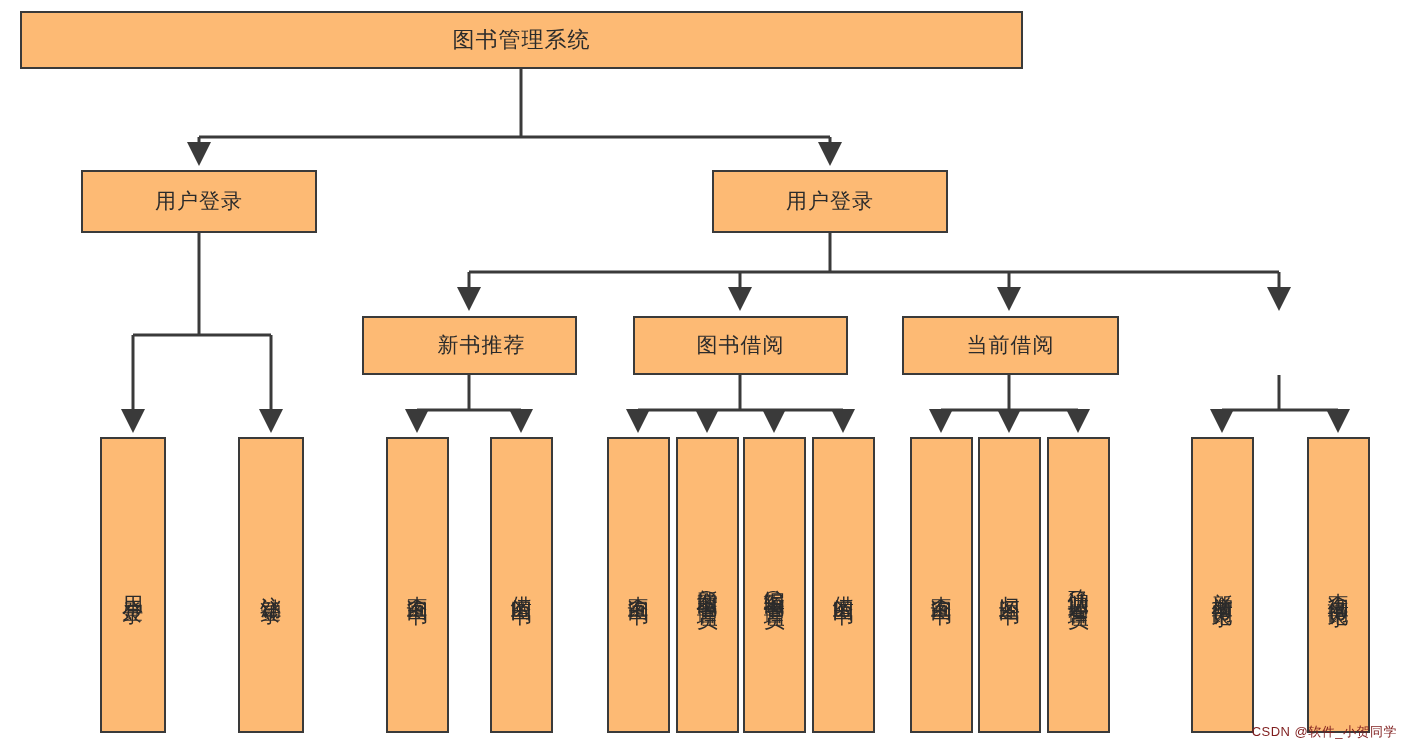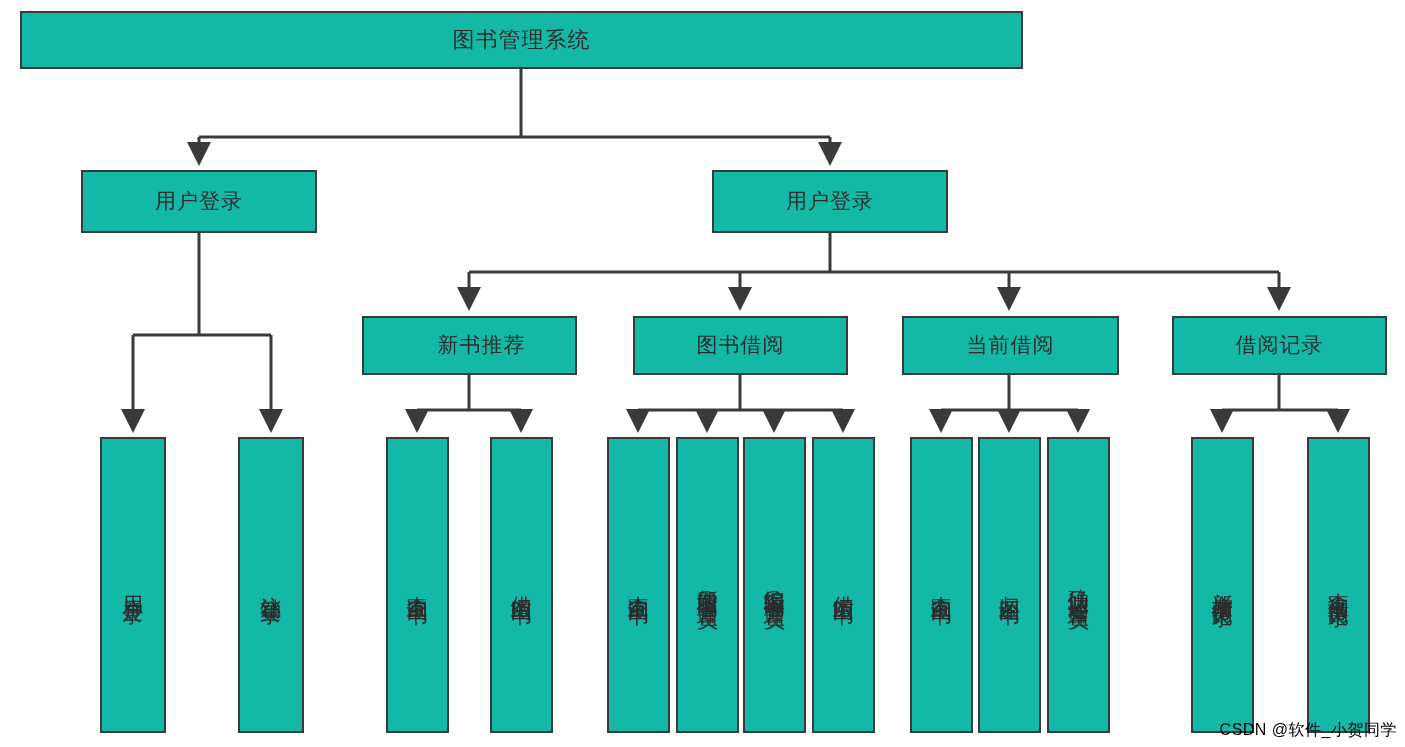--- a/index.html
+++ b/index.html
@@ -21,21 +21,21 @@
     position: absolute;
     left: 0;
     top: 0;
     width: 1405px;
     height: 747px;
     pointer-events: none;
   }
   .node {
     position: absolute;
     box-sizing: border-box;
-    background: #14b8a6;
+    background: #fdba74;
     border: 2px solid #3a3a3a;
     display: flex;
     align-items: center;
     justify-content: center;
     color: #2b2b2b;
   }
   .node .label {
     display: block;
     text-align: center;
     line-height: 1.05;
@@ -59,22 +59,22 @@
     text-orientation: upright;
     font-size: 21px;
     line-height: 1.22;
     letter-spacing: 3px;
     white-space: nowrap;
   }
   #watermark {
     position: absolute;
     right: 8px;
     bottom: 6px;
-    font-size: 16px;
-    color: #000000;
+    font-size: 13px;
+    color: #7f1d1d;
     letter-spacing: 0.5px;
     white-space: nowrap;
   }
 </style>
 </head>
 <body>
 
 <div id="canvas">
 
   <svg id="edges" viewBox="0 0 1405 747" xmlns="http://www.w3.org/2000/svg">
@@ -140,23 +140,20 @@
 
   <div class="node h" style="left:362px; top:316px; width:215px; height:59px;padding-left:24px;">
     <span class="label">新书推荐</span>
   </div>
   <div class="node h" style="left:633px; top:316px; width:215px; height:59px;align-items:center;">
     <span class="label">图书借阅</span>
   </div>
   <div class="node h" style="left:902px; top:316px; width:217px; height:59px;">
     <span class="label">当前借阅</span>
   </div>
-  <div class="node h" style="left:1172px; top:316px; width:215px; height:59px;">
-    <span class="label">借阅记录</span>
-  </div>
 
   <div class="node v" style="left:100px; top:437px; width:66px; height:296px;">
     <span class="label">用户登录</span>
   </div>
   <div class="node v" style="left:238px; top:437px; width:66px; height:296px;">
     <span class="label">注销登录</span>
   </div>
 
   <div class="node v" style="left:386px; top:437px; width:63px; height:296px;">
     <span class="label">查询图书</span>

